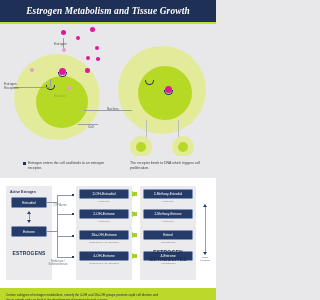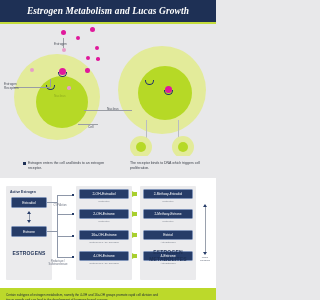--- a/index.html
+++ b/index.html
@@ -245,21 +245,21 @@
   .brand-name {
     font-family:"Liberation Serif", serif;
     font-size:6px; color:#1e3055; font-weight:bold;
     letter-spacing:.2px;
   }
 </style>
 </head>
 <body>
 
 <div class="header">
-  <div class="header-title">Estrogen Metabolism and Lucas Growth</div>
+  <div class="header-title">Estrogen Metabolism and Tissue Growth</div>
 </div>
 <div class="header-rule"></div>
 
 <div class="illus">
 
   <div class="cell-outer cellA-outer"></div>
   <div class="cell-inner cellA-inner"></div>
 
   <div class="cell-outer cellB-outer"></div>
   <div class="cell-inner cellB-inner"></div>

